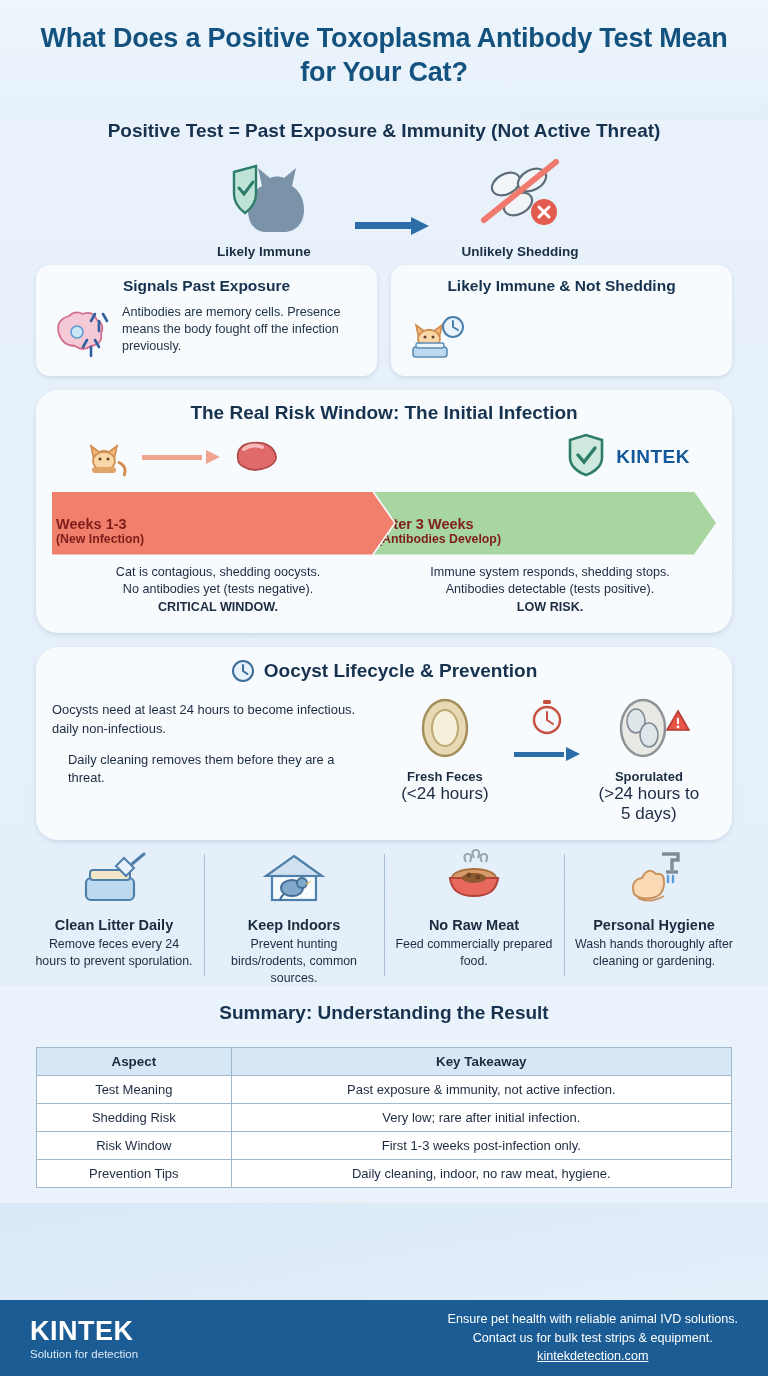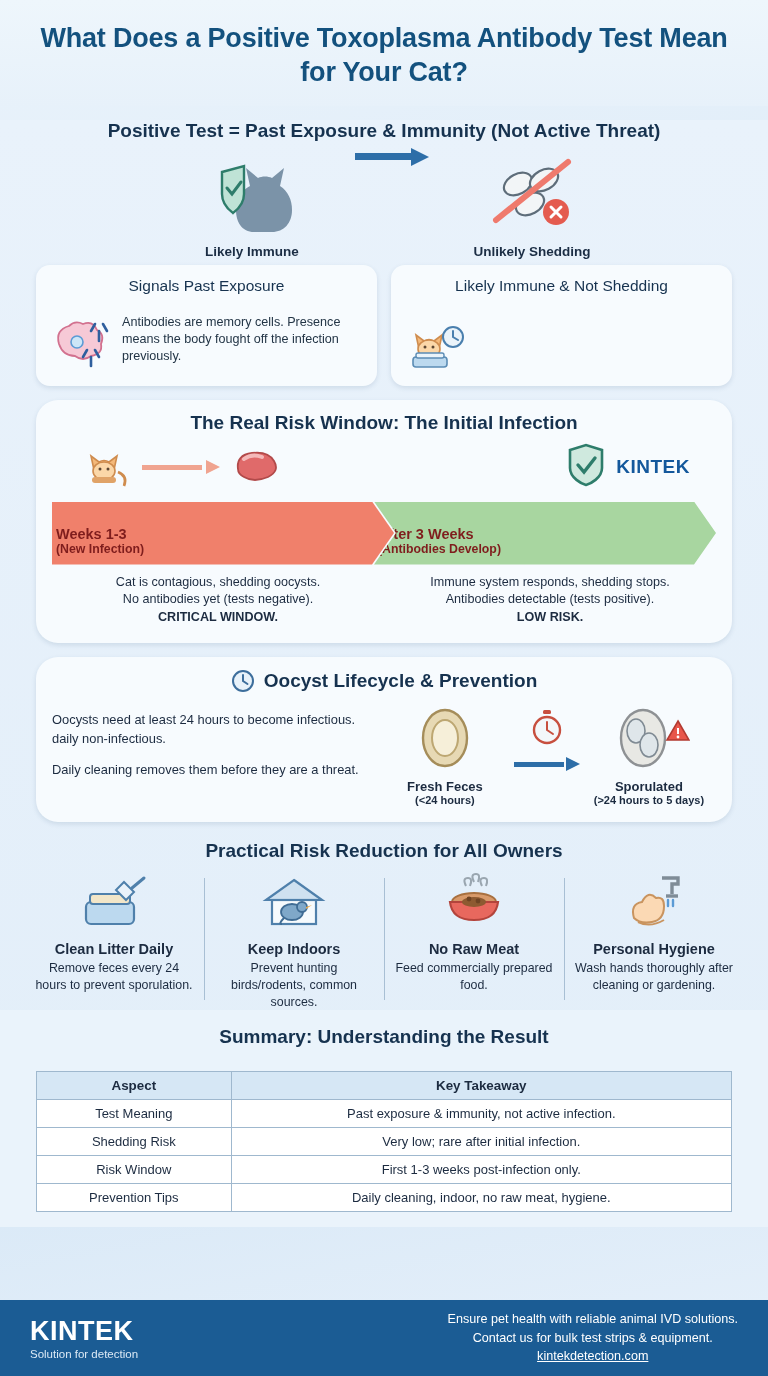--- a/index.html
+++ b/index.html
@@ -33,22 +33,22 @@
     font-size: 19px;
     font-weight: bold;
     color: #16324f;
     margin: 14px 0 6px 0;
   }
 
   
   .flow {
     display: flex;
     justify-content: center;
-    align-items: flex-start;
-    gap: 18px;
+    align-items: flex-end;
+    gap: 6px;
     margin: 6px 0 4px 16px;
   }
   .flow-item { width: 170px; text-align: center; }
   .flow-item .art { height: 88px; display: flex; align-items: flex-end; justify-content: center; }
   .flow-item .cap { font-size: 13.5px; font-weight: bold; margin-top: 8px; color: #1b2d44; }
   .arrow-h {
     width: 74px; height: 16px; position: relative; margin-bottom: 26px;
   }
   .arrow-h .bar { position: absolute; left: 0; top: 5px; width: 56px; height: 7px; background: #2d6ea8; }
   .arrow-h .tip {
@@ -61,21 +61,21 @@
   .cards-row {
     display: flex; gap: 14px; padding: 0 36px; margin-top: 6px;
   }
   .card {
     background: #f7fbfe;
     border-radius: 14px;
     box-shadow: 0 2px 5px rgba(30,70,110,.13);
     padding: 12px 14px 14px 14px;
     flex: 1;
   }
-  .card h3 { text-align: center; font-size: 15.5px; font-weight: normal; margin-bottom: 19px; color: #16324f; }
+  .card h3 { text-align: center; font-size: 15.5px; font-weight: bold; margin-bottom: 9px; color: #16324f; }
   .card-body { display: flex; align-items: flex-start; gap: 10px; }
   .card-body .icon { flex: 0 0 62px; height: 58px; display: flex; align-items: center; justify-content: center; }
   .card-body p { font-size: 12.6px; line-height: 1.38; color: #233546; }
 
   
   .panel {
     margin: 14px 36px 0 36px;
     background: #f7fbfe;
     border-radius: 22px;
     box-shadow: 0 2px 5px rgba(30,70,110,.13);
@@ -109,25 +109,25 @@
   }
   .risk-notes { display: flex; margin-top: 9px; }
   .risk-notes div { flex: 1; text-align: center; font-size: 12.6px; line-height: 1.42; }
   .risk-notes b { display: block; }
 
   
   .life-head { display: flex; align-items: center; justify-content: center; gap: 9px; margin-bottom: 8px; }
   .life-head h2 { font-size: 19px; font-weight: bold; color: #16324f; }
   .life-grid { display: flex; gap: 6px; align-items: flex-start; }
   .life-text { flex: 1.04; font-size: 12.9px; line-height: 1.45; padding-top: 6px; }
-  .life-text p + p { margin-top: 12px; }
+  .life-text p + p { margin-top: 12px; margin-left: 16px; }
   .life-art { flex: 1.1; display: flex; align-items: flex-start; justify-content: center; gap: 4px; }
   .life-col { width: 112px; text-align: center; }
   .life-col .cap { font-size: 13px; font-weight: bold; margin-top: 4px; }
-  .life-col .sub { font-size: 11px; font-weight: bold; }
+  .life-col .sub { font-size: 17px; }
   .mid-col { width: 84px; text-align: center; padding-top: 4px; }
   .arrow-blue { width: 66px; height: 10px; position: relative; margin: 10px auto 0 auto; }
   .arrow-blue .bar { position: absolute; left:0; top:3px; width: 50px; height: 5px; background: #2d6ea8; }
   .arrow-blue .tip { position: absolute; right:0; top:-2px; width:0;height:0;border-top:7px solid transparent;border-bottom:7px solid transparent;border-left:14px solid #2d6ea8; }
 
   
   .prev-row { display: flex; padding: 0 24px; margin-top: 4px; }
   .prev-col { flex: 1; text-align: center; padding: 0 8px; position: relative; }
   .prev-col + .prev-col::before {
     content: ""; position: absolute; left: 0; top: 10px; bottom: 10px; width: 1px; background: #a8bfd4;
@@ -361,21 +361,20 @@
                 <circle cx="70" cy="32" r="1.4" fill="#fff"></circle>
             </svg>
           </div>
           <div class="cap">Sporulated</div>
           <div class="sub">(&gt;24 hours to 5 days)</div>
         </div>
       </div>
     </div>
   </div>
 
-  <div class="sec-title" style="margin-top:18px">Practical Risk Reduction for All Owners</div>
   <div class="prev-row">
 
     <div class="prev-col">
       <div class="art">
         <svg width="72" height="62" viewBox="0 0 72 62">
           <rect x="8" y="30" width="48" height="22" rx="5" fill="#bcd9ef" stroke="#4f80ab" stroke-width="2.2"></rect>
           <rect x="12" y="22" width="40" height="10" rx="3" fill="#f2e6c8" stroke="#4f80ab" stroke-width="2"></rect>
           <path d="M46 10 l10 10 l-8 8 l-10 -10 z" fill="#e9f2fa" stroke="#4f80ab" stroke-width="2"></path>
           <path d="M54 16 l12 -10" stroke="#4f80ab" stroke-width="3" stroke-linecap="round"></path>
         </svg>

